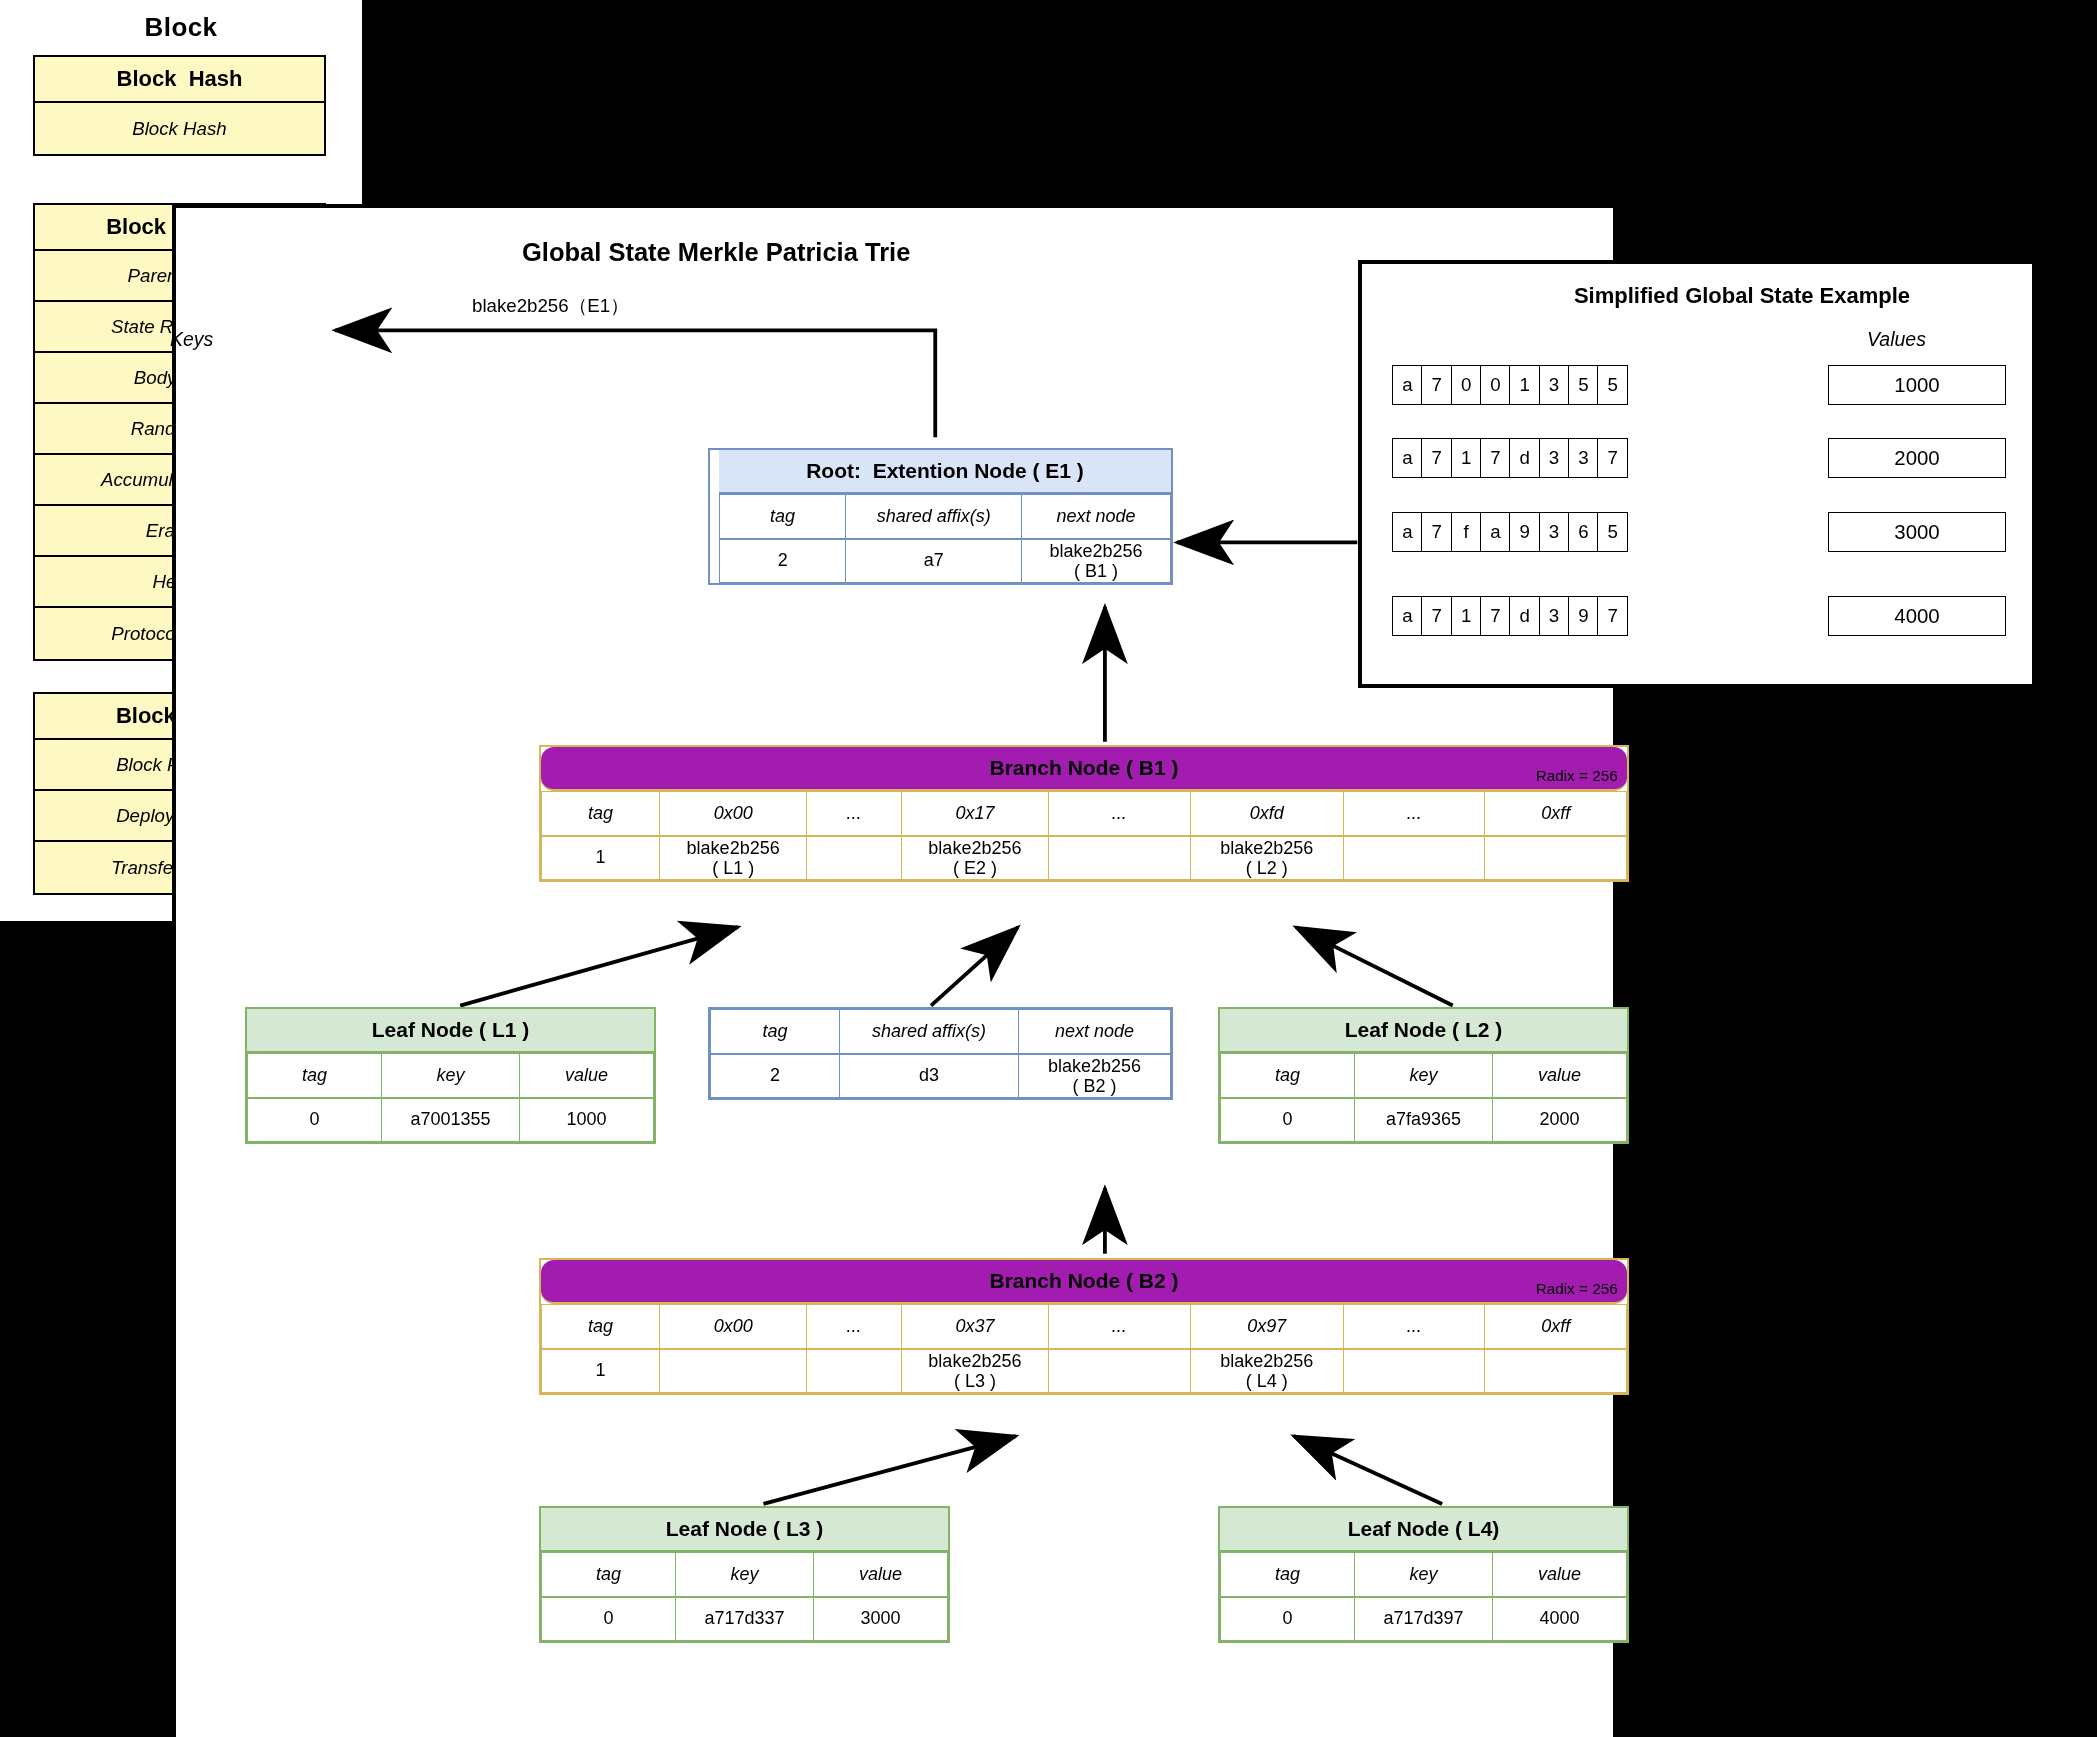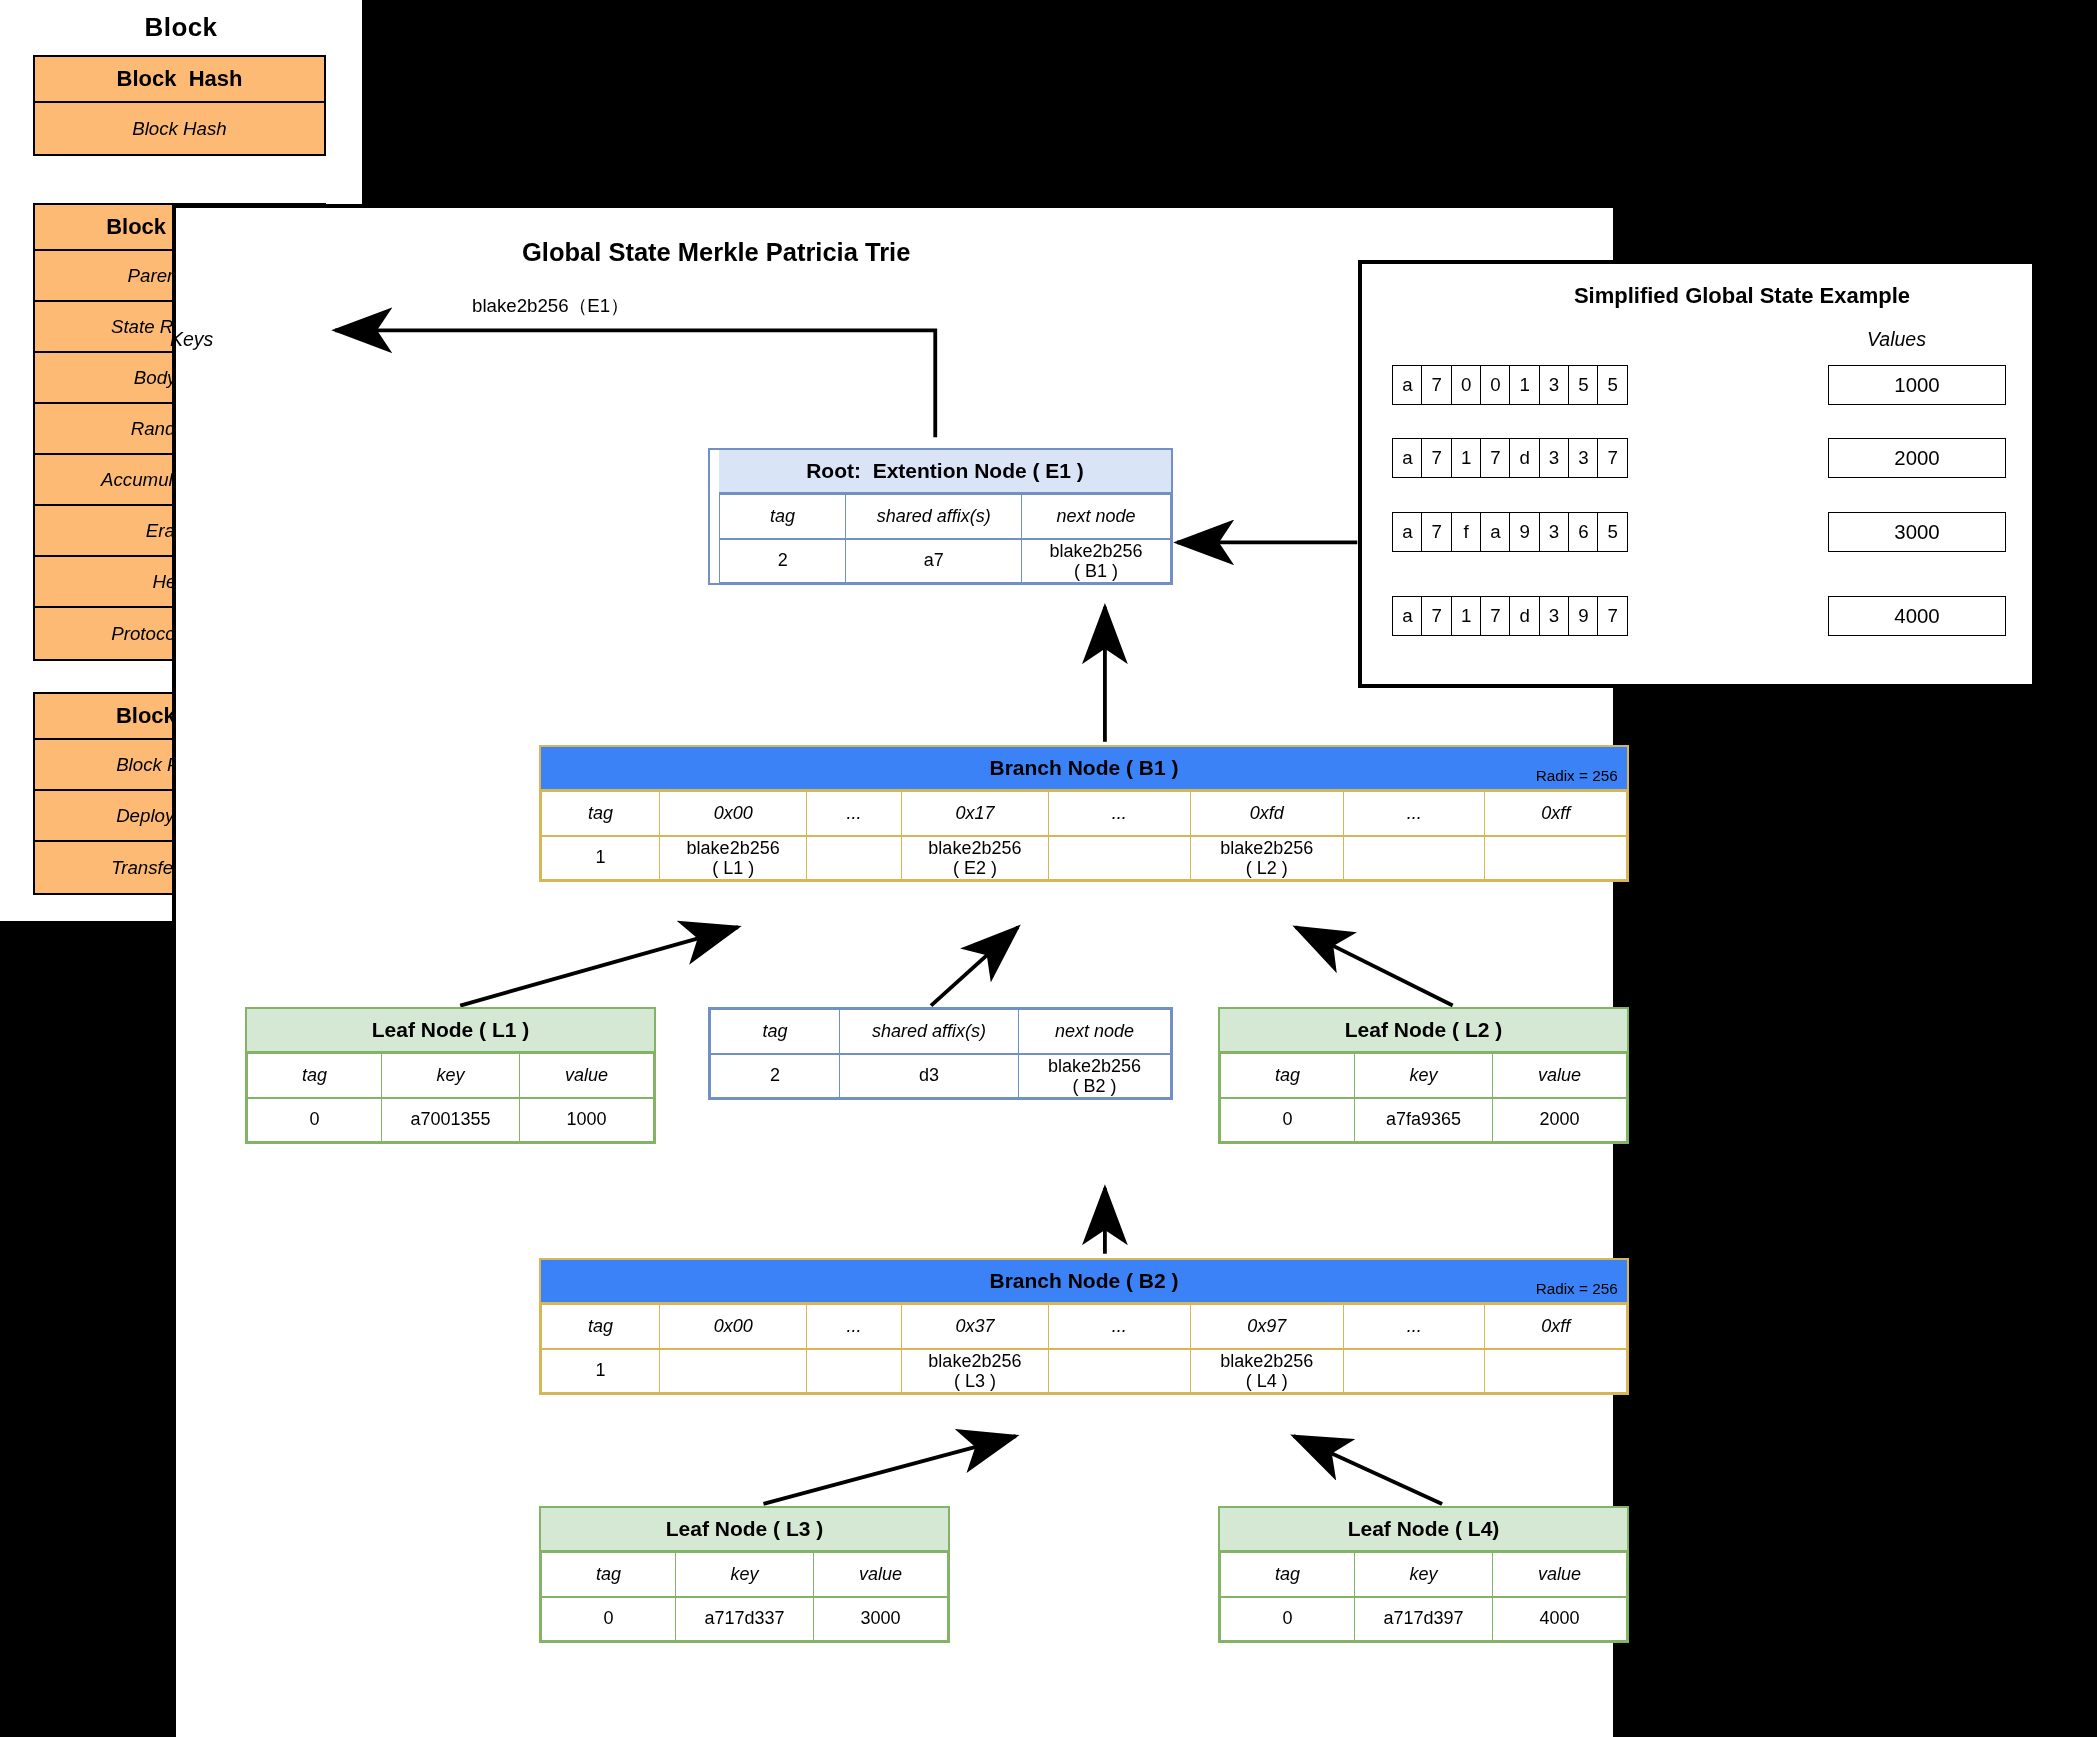--- a/index.html
+++ b/index.html
@@ -5,21 +5,21 @@
   html,body{margin:0;padding:0;background:#000;}
   #stage{
     position:relative;width:2097px;height:1738px;background:#000;
     font-family:"Liberation Sans", sans-serif;color:#000;overflow:hidden;
   }
   .panel{position:absolute;background:#fff;box-sizing:border-box;}
 
   
   #block-panel{left:0;top:0;width:366px;height:925px;border:4.2px solid #000;border-left:none;border-top:none;}
   #block-title{position:absolute;left:0;top:12px;width:100%;text-align:center;font-size:26px;font-weight:bold;letter-spacing:0.4px;}
-  .grp{position:absolute;left:33px;width:293px;border:2.5px solid #000;box-sizing:border-box;background:#fdba74;}
+  .grp{position:absolute;left:33px;width:293px;border:2.5px solid #000;box-sizing:border-box;background:#fef9c3;}
   .grp-head{height:46px;display:flex;align-items:center;justify-content:center;font-size:22px;font-weight:bold;border-bottom:2.5px solid #000;box-sizing:border-box;white-space:pre;}
   .grp-row{height:51px;display:flex;align-items:center;justify-content:center;font-size:18.7px;font-style:italic;border-bottom:2.1px solid #000;box-sizing:border-box;}
   .grp-row:last-child{border-bottom:none;}
 
   
   #trie-panel{left:172px;top:204px;width:1445px;height:1534px;border:4.2px solid #000;border-bottom:none;}
   #trie-title{position:absolute;left:522px;top:238px;width:594px;text-align:left;font-size:25.5px;font-weight:bold;}
   #e1-arrow-label{position:absolute;left:472px;top:293px;font-size:18.7px;white-space:pre;}
 
   
@@ -40,21 +40,21 @@
   .node td{height:44px;text-align:center;vertical-align:middle;font-size:18px;box-sizing:border-box;padding:0.8px;}
   .node tr.head td{font-style:italic;}
   .ml{white-space:pre-line;line-height:1.12;}
 
   .blue{border:2.5px solid #7191c4;}
   .blue .hdr{background:#dae4f7;border-bottom:2.5px solid #7191c4;}
   .blue td{border:1.3px solid #7191c4;}
   .blue tr.head td{border-bottom:2.1px solid #7191c4;}
 
   .yellow{border:2.5px solid #d6b656;}
-  .yellow .hdr{background:#3b82f6;border-bottom:2.5px solid #d6b656;}
+  .yellow .hdr{background:#a21caf;border-bottom:2.5px solid #d6b656;border-radius:13px;}
   .yellow td{border:1.3px solid #d6b656;}
   .yellow tr.head td{border-bottom:2.1px solid #d6b656;}
 
   .green{border:2.5px solid #82b366;}
   .green .hdr{background:#d5e8d4;border-bottom:2.5px solid #82b366;}
   .green td{border:1.3px solid #82b366;}
   .green tr.head td{border-bottom:2.1px solid #82b366;}
 
   
   #links{position:absolute;left:0;top:0;width:2097px;height:1738px;pointer-events:none;}

